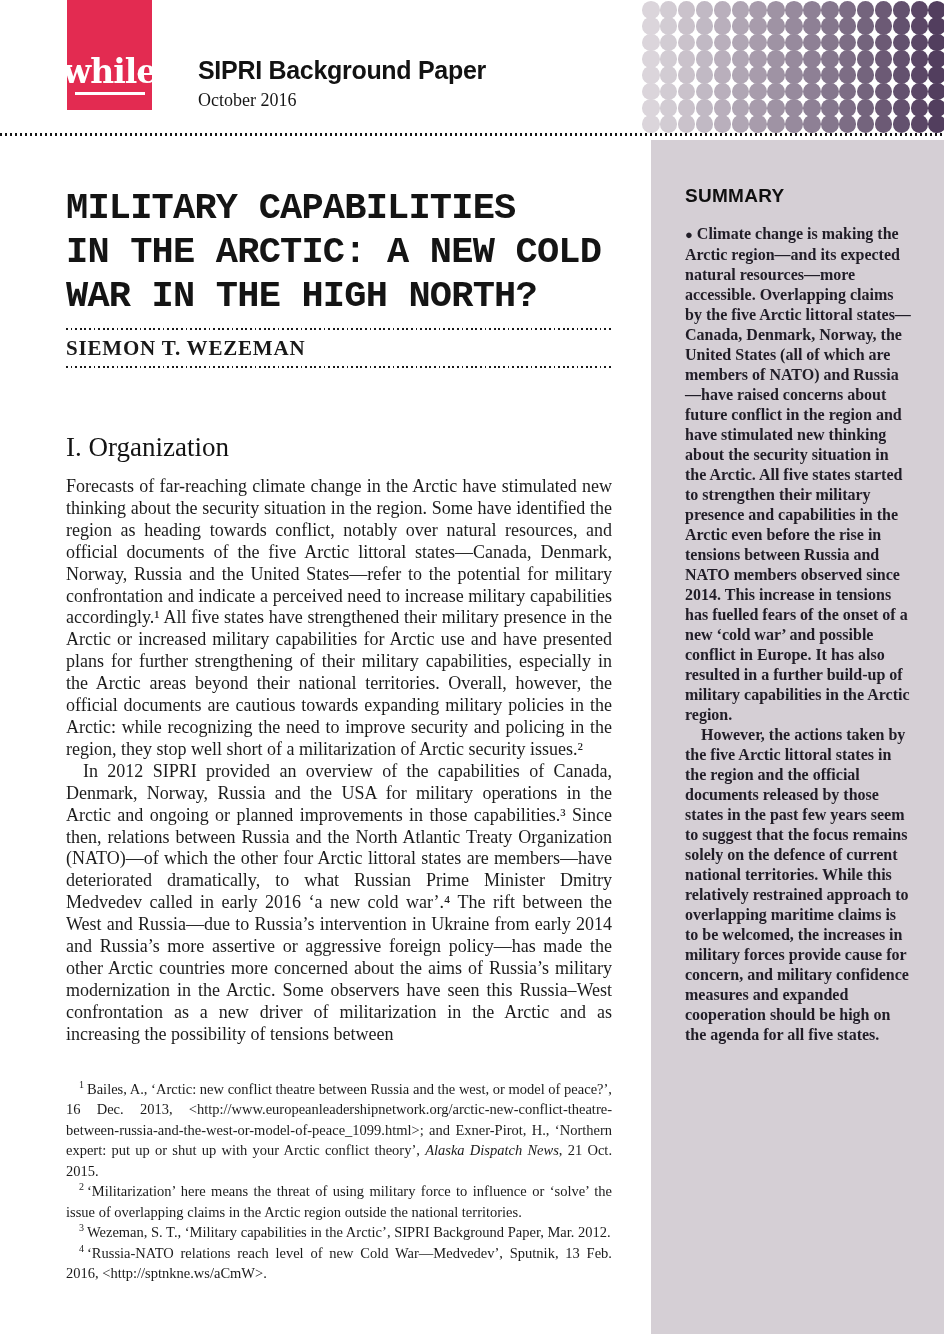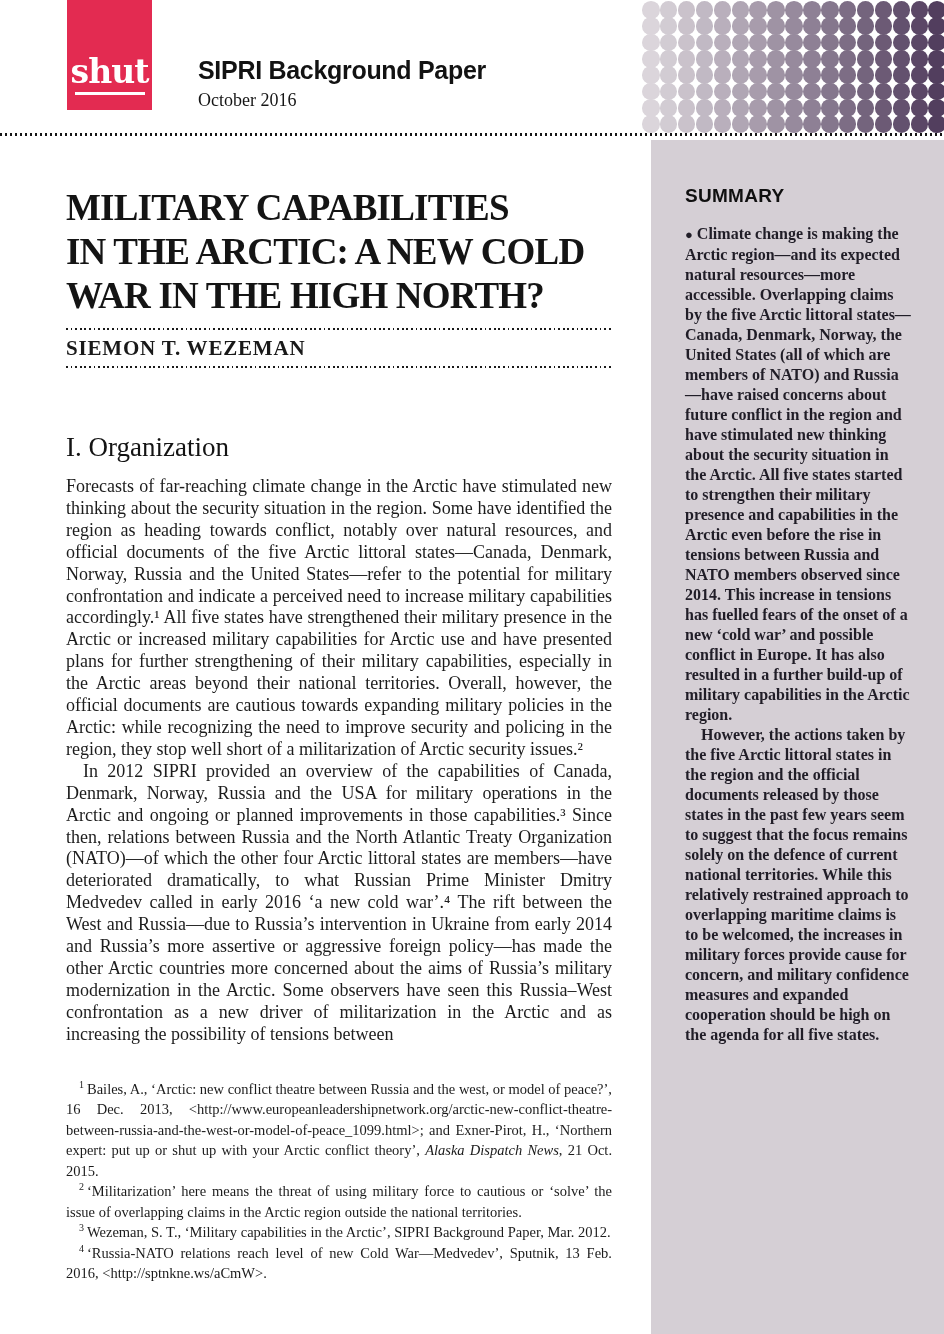--- a/index.html
+++ b/index.html
@@ -56,21 +56,21 @@
     margin:0 0 17px 0; font-family:"Liberation Sans", sans-serif; font-weight:bold;
     font-size:19px; letter-spacing:0.3px; color:#101010;
   }
   .sidebar p { margin:0; font-weight:bold; font-size:16px; line-height:20px; text-align:left; }
   .sidebar p.indent { text-indent:16px; }
   .sidebar .bullet { font-size:13px; margin-right:4px; }
 
   
   .main { position:absolute; left:66px; top:186px; width:546px; }
   h1.title {
-    margin:0; font-family:Liberation Serif, serif; font-weight:bold;
+    margin:0; font-family:Liberation Mono, monospace; font-weight:bold;
     font-size:37px; line-height:44px; letter-spacing:-0.8px; color:#141414;
   }
   .author-block { margin-top:10px; }
   .author-name {
     font-weight:bold; font-size:21px; letter-spacing:0.8px;
     padding:6px 0 5px 0; color:#191919;
   }
   h2.section { margin:64px 0 0 0; font-weight:normal; font-size:27px; color:#131313; }
   .body-copy { margin-top:13px; }
   .body-copy p { margin:0; font-size:18px; line-height:21.9px; text-align:justify; }
@@ -79,21 +79,21 @@
   .footnotes p { margin:0; font-size:14.5px; line-height:20.5px; text-align:justify; text-indent:13px; color:#1b1b1b; }
   .footnotes sup { font-size:10px; line-height:0; margin-right:3px; }
   .footnotes em { font-style:italic; }
 </style>
 </head>
 <body>
 
 <div class="page">
 
   <div class="logo-box">
-    <span class="logo-text">shut</span>
+    <span class="logo-text">while</span>
     <span class="logo-rule"></span>
   </div>
   <div class="pub-title">SIPRI Background Paper</div>
   <div class="pub-date">October 2016</div>
 
   <div class="dots">
       <div class="dot" style="left: 0px; top: 0px; background: rgb(219, 213, 219);"></div>
       <div class="dot" style="left: 17.9px; top: 0px; background: rgb(210, 204, 211);"></div>
       <div class="dot" style="left: 35.8px; top: 0px; background: rgb(202, 194, 203);"></div>
       <div class="dot" style="left: 53.7px; top: 0px; background: rgb(193, 185, 196);"></div>
@@ -254,19 +254,19 @@
 
     <h2 class="section">I. Organization</h2>
 
     <div class="body-copy">
       <p>Forecasts of far-reaching climate change in the Arctic have stimulated new thinking about the security situation in the region. Some have identified the region as heading towards conflict, notably over natural resources, and official documents of the five Arctic littoral states—Canada, Denmark, Norway, Russia and the United States—refer to the potential for military confrontation and indicate a perceived need to increase military capabilities accordingly.¹ All five states have strengthened their military presence in the Arctic or increased military capabilities for Arctic use and have presented plans for further strengthening of their military capabilities, especially in the Arctic areas beyond their national territories. Overall, however, the official documents are cautious towards expanding military policies in the Arctic: while recognizing the need to improve security and policing in the region, they stop well short of a militarization of Arctic security issues.²</p>
       <p class="indent">In 2012 SIPRI provided an overview of the capabilities of Canada, Denmark, Norway, Russia and the USA for military operations in the Arctic and ongoing or planned improvements in those capabilities.³ Since then, relations between Russia and the North Atlantic Treaty Organization (NATO)—of which the other four Arctic littoral states are members—have deteriorated dramatically, to what Russian Prime Minister Dmitry Medvedev called in early 2016 ‘a new cold war’.⁴ The rift between the West and Russia—due to Russia’s intervention in Ukraine from early 2014 and Russia’s more assertive or aggressive foreign policy—has made the other Arctic countries more concerned about the aims of Russia’s military modernization in the Arctic. Some observers have seen this Russia–West confrontation as a new driver of militarization in the Arctic and as increasing the possibility of tensions between</p>
     </div>
 
     <div class="footnotes">
       <p><sup>1</sup><span>Bailes, A., ‘Arctic: new conflict theatre between Russia and the west, or model of peace?’, 16 Dec. 2013, &lt;http://www.europeanleadershipnetwork.org/arctic-new-conflict-theatre-between-russia-and-the-west-or-model-of-peace_1099.html&gt;; and Exner-Pirot, H., ‘Northern expert: put up or shut up with your Arctic conflict theory’, </span><em>Alaska Dispatch News</em><span>, 21 Oct. 2015.</span></p>
-      <p><sup>2</sup><span>‘Militarization’ here means the threat of using military force to cautious or ‘solve’ the issue of overlapping claims in the Arctic region outside the national territories.</span><em></em><span></span></p>
+      <p><sup>2</sup><span>‘Militarization’ here means the threat of using military force to influence or ‘solve’ the issue of overlapping claims in the Arctic region outside the national territories.</span><em></em><span></span></p>
       <p><sup>3</sup><span>Wezeman, S. T., ‘Military capabilities in the Arctic’, SIPRI Background Paper, Mar. 2012.</span><em></em><span></span></p>
       <p><sup>4</sup><span>‘Russia-NATO relations reach level of new Cold War—Medvedev’, Sputnik, 13 Feb. 2016, &lt;http://sptnkne.ws/aCmW&gt;.</span><em></em><span></span></p>
     </div>
   </div>
 
 </div>
 
 </body></html>

